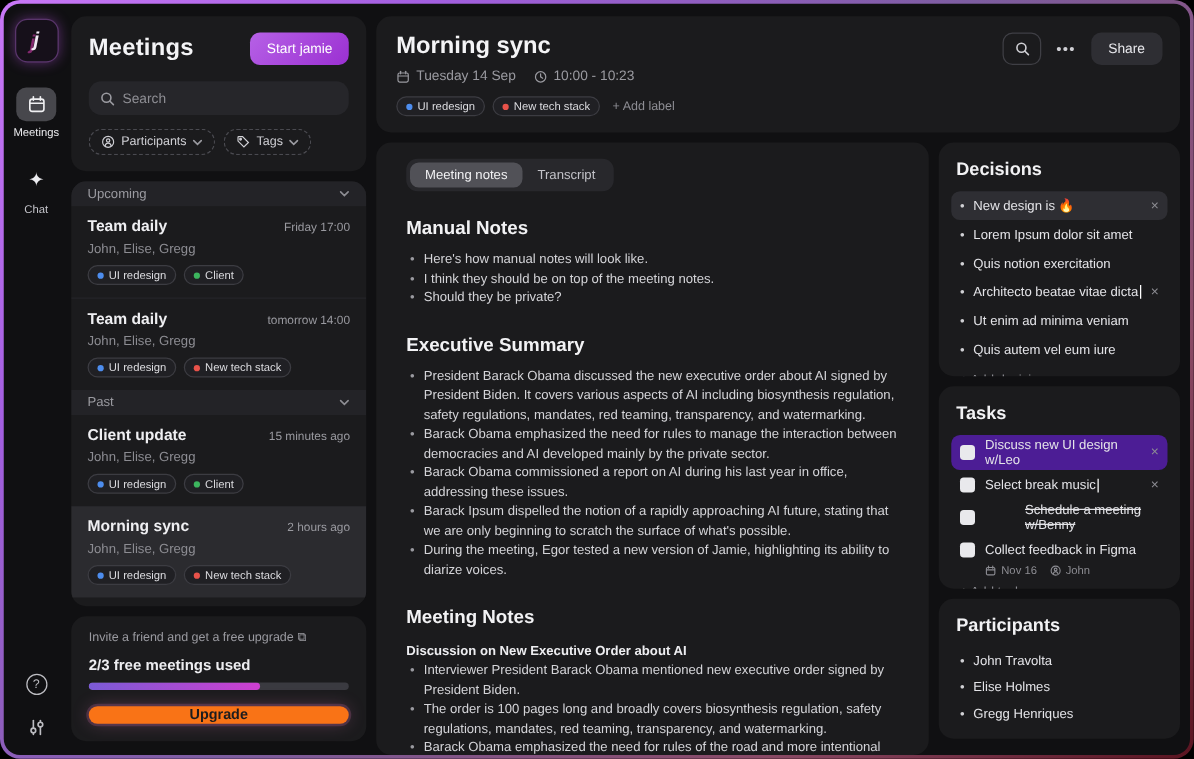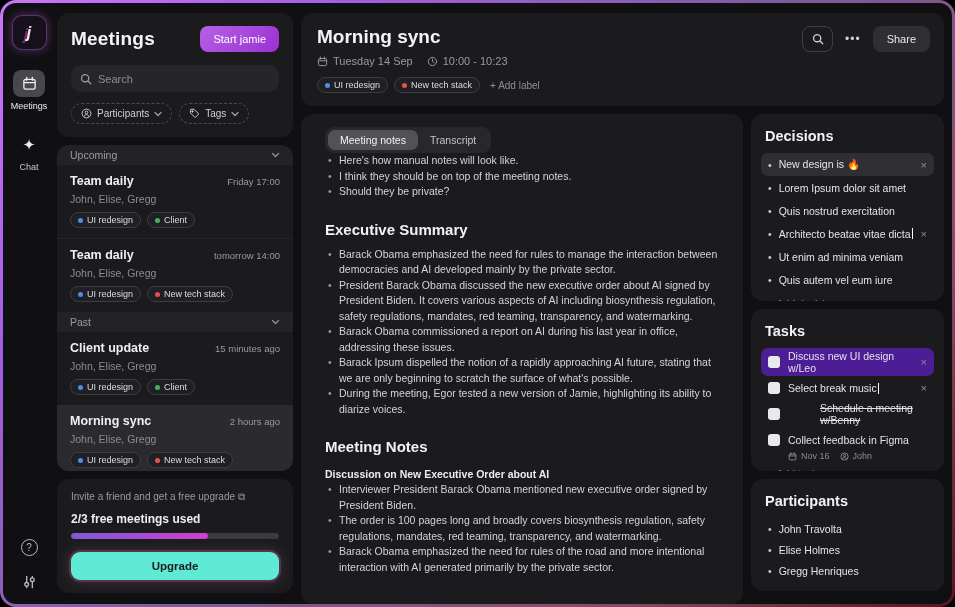--- a/index.html
+++ b/index.html
@@ -66,22 +66,22 @@
     border-radius:999px; padding:2px 7px; font-size:9px; color:#dcdce0; background:#202024; }
   .dot { width:5px; height:5px; border-radius:50%; flex-shrink:0; }
   .dot.blue { background:#4d8dee; } .dot.green { background:#3cb55e; } .dot.red { background:#e8524a; }
 
   .sb-foot { padding:12px 14px 13px; flex-shrink:0; }
   .invite { font-size:10px; color:#9a9aa0; }
   .invite .copy { font-size:10px; margin-left:3px; color:#9a9aa0; }
   .usage { font-size:12px; font-weight:bold; color:#ededf0; margin-top:9px; }
   .progress { margin-top:7px; height:6px; border-radius:3px; background:#3a3a40; overflow:hidden; }
   .progress-fill { height:100%; border-radius:3px; background:linear-gradient(90deg,#7b5bd6,#ce3fd0); }
-  .upgrade-btn { margin-top:13px; width:100%; height:28px; border-radius:9px; border:none;
-    background:#5eead4; color:#1c1c1e; font-size:11.5px; font-weight:bold; cursor:pointer;
+  .upgrade-btn { margin-top:13px; width:100%; height:14px; border-radius:9px; border:none;
+    background:#f97316; color:#1c1c1e; font-size:11.5px; font-weight:bold; cursor:pointer;
     box-shadow:0 0 0 2px rgba(210,110,170,.22), 0 0 14px rgba(220,120,180,.30);
     font-family:inherit; }
 
   
   .main { flex:1; min-width:0; display:flex; flex-direction:column; gap:8px; padding:10px 8px 0; }
   .m-header { padding:13px 16px; flex-shrink:0; position:relative; }
   .m-h-title { font-size:19px; font-weight:bold; color:#f4f4f6; }
   .m-h-meta { display:flex; align-items:center; gap:14px; margin-top:7px;
     font-size:11px; color:#9a9aa0; }
   .meta-item { display:flex; align-items:center; gap:5px; }
@@ -380,30 +380,31 @@
     </div>
 
     <div class="main-body">
 
       <div class="panel notes-panel">
         <div class="tabs">
           <span class="tab active">Meeting notes</span>
           <span class="tab">Transcript</span>
         </div>
 
+        <div class="n-heading">Manual Notes</div>
         <ul class="bullets">
           <li>Here's how manual notes will look like.</li>
           <li>I think they should be on top of the meeting notes.</li>
           <li>Should they be private?</li>
         </ul>
 
         <div class="n-heading">Executive Summary</div>
         <ul class="bullets">
+          <li>President Barack Obama discussed the new executive order about AI signed by President Biden. It covers various aspects of AI including biosynthesis regulation, safety regulations, mandates, red teaming, transparency, and watermarking.</li>
           <li>Barack Obama emphasized the need for rules to manage the interaction between democracies and AI developed mainly by the private sector.</li>
-          <li>President Barack Obama discussed the new executive order about AI signed by President Biden. It covers various aspects of AI including biosynthesis regulation, safety regulations, mandates, red teaming, transparency, and watermarking.</li>
           <li>Barack Obama commissioned a report on AI during his last year in office, addressing these issues.</li>
           <li>Barack Ipsum dispelled the notion of a rapidly approaching AI future, stating that we are only beginning to scratch the surface of what's possible.</li>
           <li>During the meeting, Egor tested a new version of Jamie, highlighting its ability to diarize voices.</li>
         </ul>
 
         <div class="n-heading">Meeting Notes</div>
 
         <div class="n-sub">Discussion on New Executive Order about AI</div>
         <ul class="bullets">
           <li>Interviewer President Barack Obama mentioned new executive order signed by President Biden.</li>
@@ -426,21 +427,21 @@
             <span class="bdot">•</span>
                 <span>New design is 🔥</span>
             <span class="x-btn">×</span>
           </div>
           <div class="d-row">
             <span class="bdot">•</span>
                 <span>Lorem Ipsum dolor sit amet</span>
           </div>
           <div class="d-row">
             <span class="bdot">•</span>
-                <span>Quis nostrud exercitation</span>
+                <span>Quis notion exercitation</span>
           </div>
           <div class="d-row">
             <span class="bdot">•</span>
                 <span>Architecto beatae vitae dicta</span>
                 <span class="caret"></span>
             <span class="x-btn">×</span>
           </div>
           <div class="d-row">
             <span class="bdot">•</span>
                 <span>Ut enim ad minima veniam</span>

